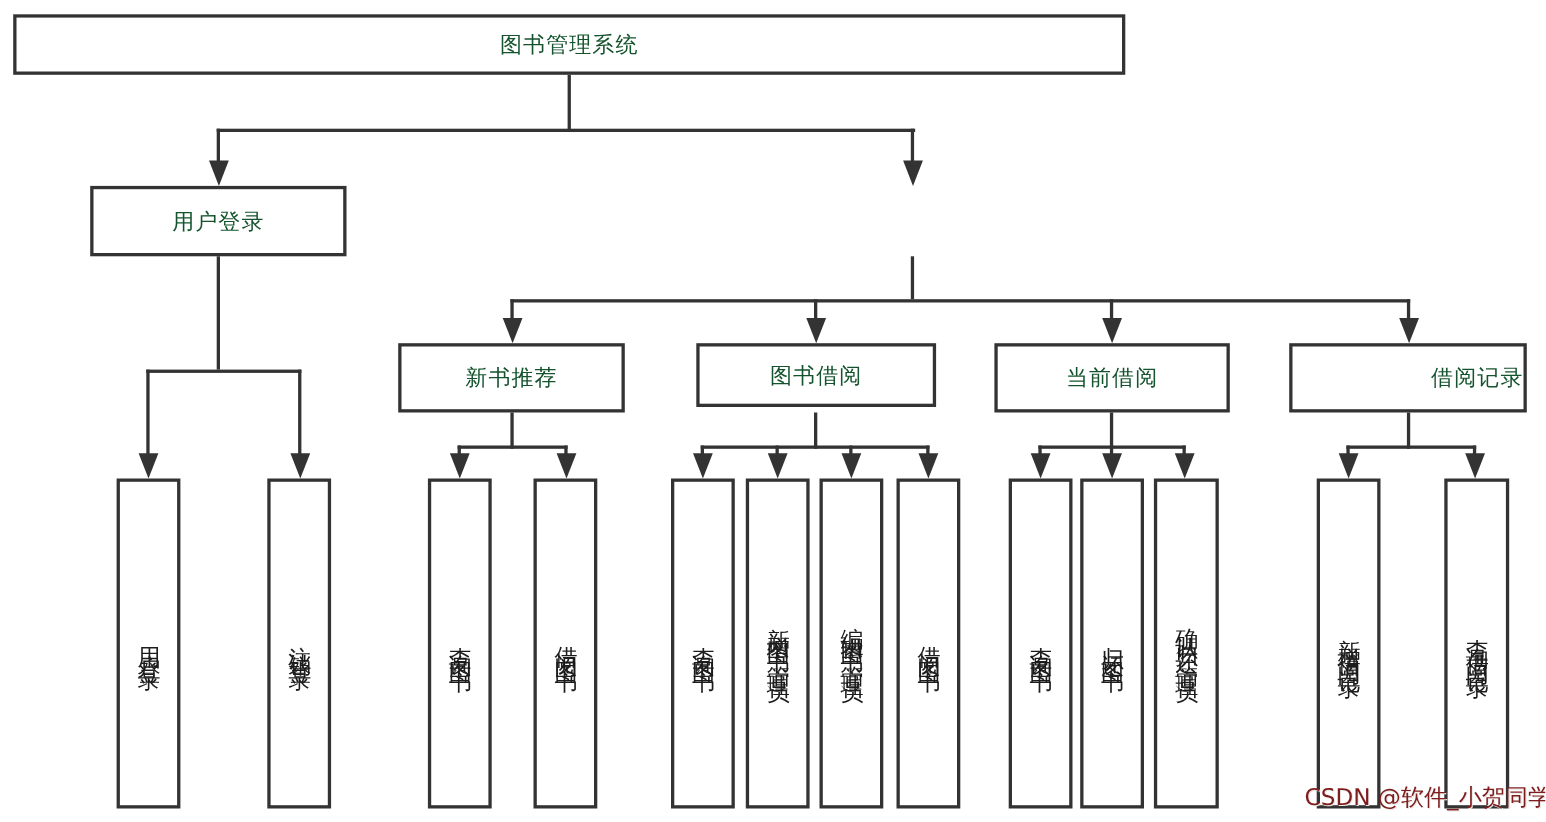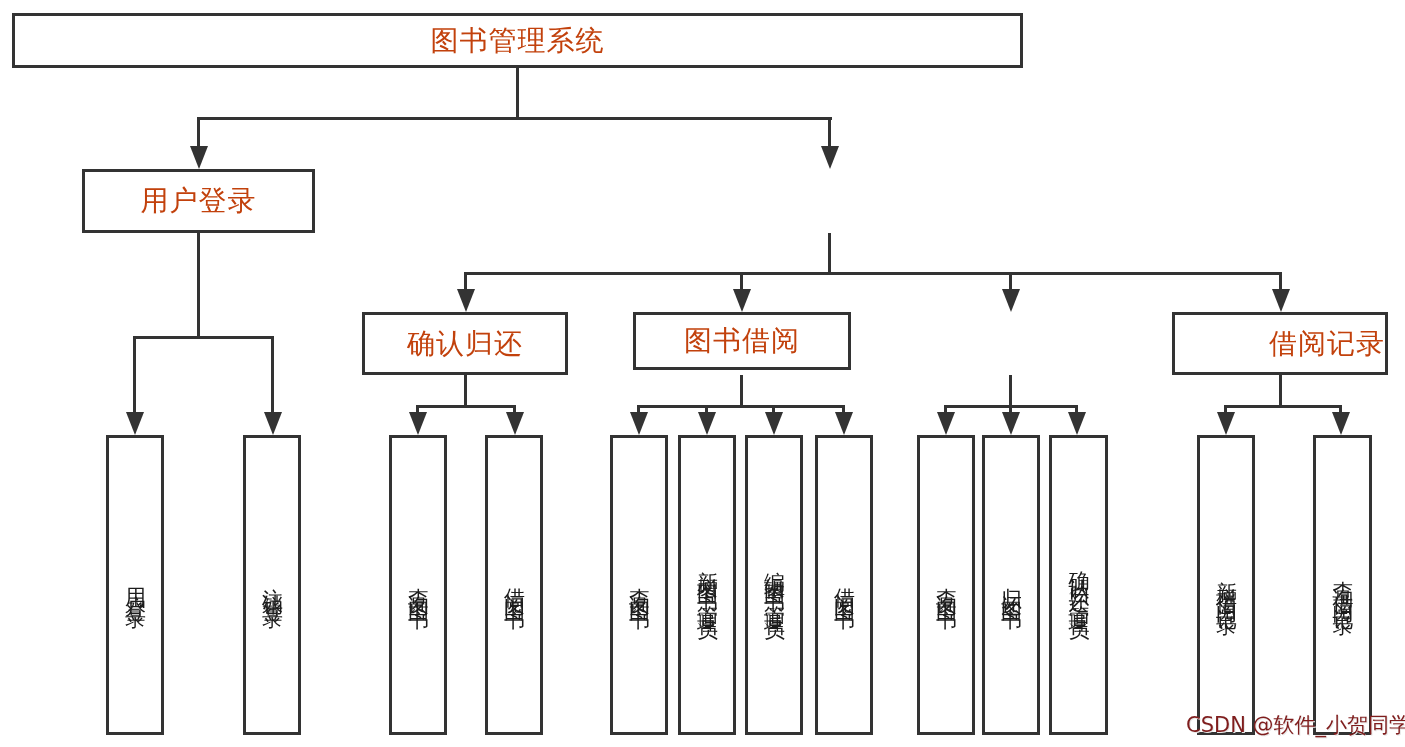--- a/index.html
+++ b/index.html
@@ -3,23 +3,23 @@
 <meta charset="utf-8">
 <style>
   html,body { margin:0; padding:0; background:#ffffff; }
   .canvas {
     position:relative; width:1405px; height:747px; background:#ffffff;
     font-family:"DejaVu Sans","Liberation Sans",sans-serif;
     overflow:hidden;
   }
   .node {
     position:absolute; box-sizing:border-box; background:#ffffff;
-    border:3px solid #333333; color:#c2410c;
+    border:3px solid #333333; color:#14532d;
     display:flex; align-items:center; justify-content:center;
-    font-size:28px; letter-spacing:1px;
+    font-size:20px; letter-spacing:1px;
   }
   .vnode {
     position:absolute; box-sizing:border-box; background:#ffffff;
     border:3px solid #333333; color:#1c1c1c;
     display:flex; align-items:center; justify-content:center;
     font-size:21px;
   }
   .vnode span {
     writing-mode:vertical-rl; text-orientation:mixed;
     letter-spacing:7px; line-height:1;
@@ -68,24 +68,27 @@
   <div class="vline" style="left:464px; top:272px; width:3px; height:21px;"></div>
   <div class="arrow-down" style="left:457px; top:289px;"></div>
   <div class="vline" style="left:740px; top:272px; width:3px; height:21px;"></div>
   <div class="arrow-down" style="left:733px; top:289px;"></div>
   <div class="vline" style="left:1009px; top:272px; width:3px; height:21px;"></div>
   <div class="arrow-down" style="left:1002px; top:289px;"></div>
   <div class="vline" style="left:1279px; top:272px; width:3px; height:21px;"></div>
   <div class="arrow-down" style="left:1272px; top:289px;"></div>
 
   <div class="node" style="left:362px; top:312px; width:206px; height:63px;">
-    <span>确认归还</span>
+    <span>新书推荐</span>
   </div>
   <div class="node" style="left:633px; top:312px; width:218px; height:58px;">
     <span>图书借阅</span>
+  </div>
+  <div class="node" style="left:904px; top:312px; width:214px; height:63px;">
+    <span>当前借阅</span>
   </div>
   <div class="node" style="left:1172px; top:312px; width:216px; height:63px;justify-content:flex-end;">
     <span>借阅记录</span>
   </div>
 
   <div class="vline" style="left:464px; top:375px; width:3px; height:33px;"></div>
   <div class="hline" style="left:416px; top:405px; width:100px; height:3px;"></div>
   <div class="vline" style="left:416px; top:405px; width:3px; height:11px;"></div>
   <div class="arrow-down" style="left:409px; top:412px;"></div>
   <div class="vline" style="left:513px; top:405px; width:3px; height:11px;"></div>

